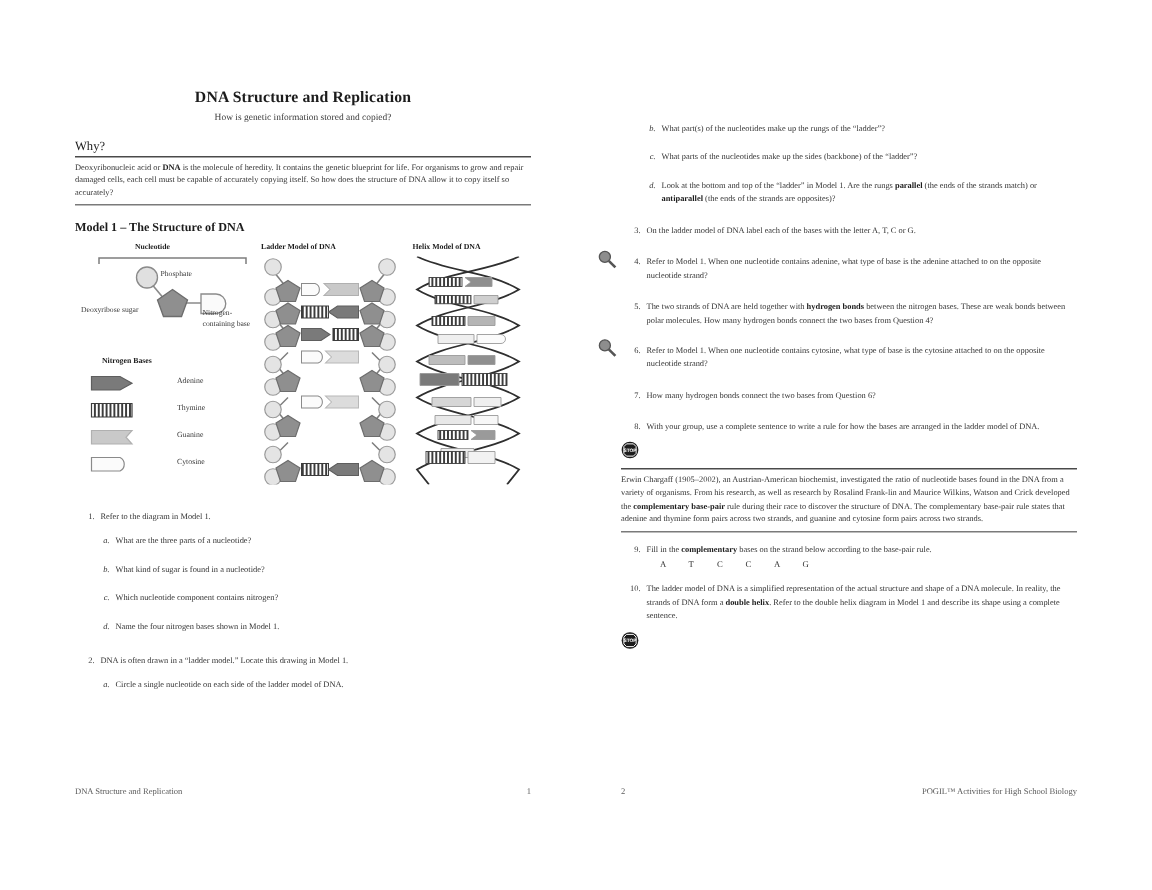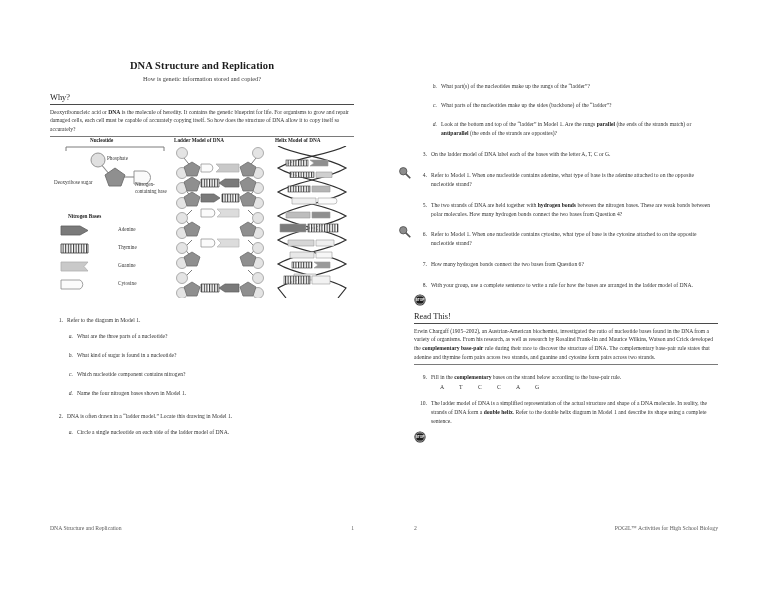--- a/index.html
+++ b/index.html
@@ -184,20 +184,21 @@
     <div class="col col-left">
 
       <div class="doc-title">DNA Structure and Replication</div>
       <div class="doc-subtitle">How is genetic information stored and copied?</div>
 
       <div class="sec-head">Why?</div>
       <hr class="rule">
       <p class="why-body">Deoxyribonucleic acid or <b>DNA</b> is the molecule of heredity. It contains the genetic blueprint for life. For organisms to grow and repair damaged cells, each cell must be capable of accurately copying itself. So how does the structure of DNA allow it to copy itself so accurately?</p>
       <hr class="rule-thin">
 
+      <div class="model-head">Model 1 – The Structure of DNA</div>
 
       <div class="figure">
 
         <div class="nuc-cap" style="left:40px;top:0px;font-weight:bold;color:#1c1c1c;">Nucleotide</div>
 
         <svg width="115" height="68" viewBox="0 0 115 68" style="position:absolute;left:10px;top:9px;">
 
           <path d="M6 5 L6 1 L104 1 L104 5" fill="none" stroke="#7d7d7d" stroke-width="1"></path>
 
           <line x1="40" y1="17" x2="50" y2="29" stroke="#8a8a8a" stroke-width="1.1"></line>
@@ -460,21 +461,20 @@
         </div>
 
         <div class="stop-wrap">
           <svg class="stop" viewBox="0 0 20 20">
             <circle cx="10" cy="10" r="9.3" fill="#1c1c1c"></circle>
             <polygon points="6.2,3.2 13.8,3.2 16.8,6.2 16.8,13.8 13.8,16.8 6.2,16.8 3.2,13.8 3.2,6.2" fill="none" stroke="#ffffff" stroke-width="1.1"></polygon>
             <text x="10" y="12.2" font-size="5.4" fill="#ffffff" text-anchor="middle" font-family="Liberation Sans, sans-serif" font-weight="bold">STOP</text>
           </svg>
         </div>
 
-        <div class="sec-head" style="margin-top:3px;">Read This!</div>
         <hr class="rule">
         <p class="why-body">Erwin Chargaff (1905–2002), an Austrian-American biochemist, investigated the ratio of nucleotide bases found in the DNA from a variety of organisms. From his research, as well as research by Rosalind Frank-lin and Maurice Wilkins, Watson and Crick developed the <b>complementary base-pair</b> rule during their race to discover the structure of DNA. The complementary base-pair rule states that adenine and thymine form pairs across two strands, and guanine and cytosine form pairs across two strands.</p>
         <hr class="rule-thin" style="margin-bottom:8px;">
 
         <div class="q" style="margin-bottom:4px;">
           <div class="num">9.</div>
           <div class="txt">Fill in the <b>complementary</b> bases on the strand below according to the base-pair rule.</div>
         </div>
 
         <div class="seq">

